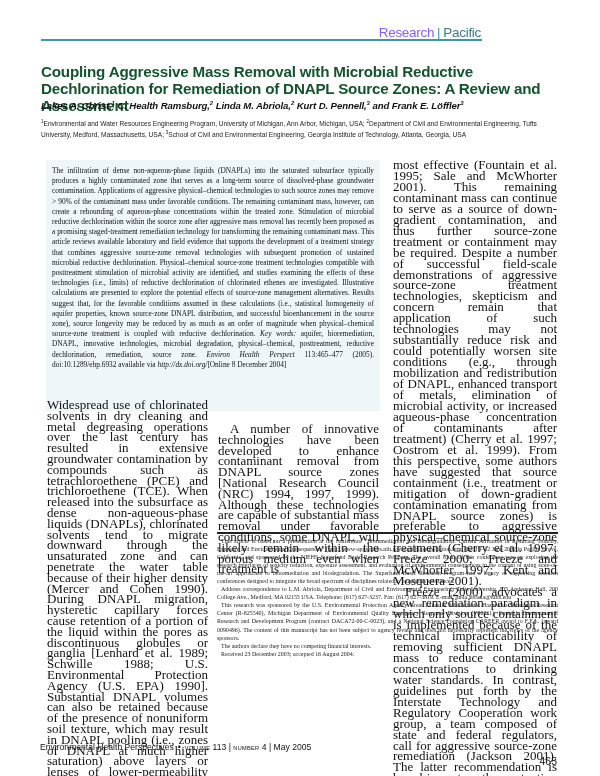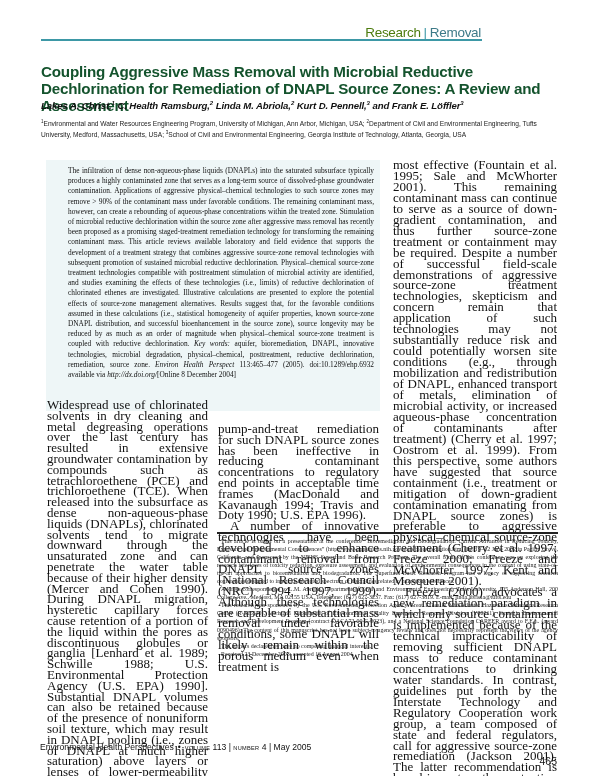--- a/index.html
+++ b/index.html
@@ -1,31 +1,31 @@
 <!DOCTYPE html>
 <html><head>
 <meta charset="utf-8">
 <style>
   * { margin: 0; padding: 0; box-sizing: border-box; }
   html, body { width: 600px; height: 776px; background: #ffffff; overflow: hidden; }
   body { position: relative; font-family: "Liberation Serif", "DejaVu Serif", serif; color: #1a1a1a; }
 
   .header-rule { position: absolute; left: 41px; top: 39px; width: 441px; height: 2px; background: #3d98a6; }
   .section-label { position: absolute; right: 119px; top: 25px; font-family: "Liberation Sans", "DejaVu Sans", sans-serif; font-size: 13.5px; letter-spacing: -0.3px; }
-  .section-label .research { color: #4d7c0f; text-align: right; }
+  .section-label .research { color: #8b5cf6; text-align: right; }
   .section-label .sep { color: #3d98a6; margin: 0 3px; font-weight: 300; }
   .section-label .article { color: #3d7a88; }
 
   .title { position: absolute; left: 41px; top: 63px; width: 520px; font-family: "Liberation Sans", "DejaVu Sans", sans-serif; font-weight: bold; font-size: 15.2px; line-height: 17px; color: #14532d; letter-spacing: -0.2px; }
   .authors { position: absolute; left: 41px; top: 100px; width: 520px; font-family: "Liberation Sans", "DejaVu Sans", sans-serif; font-weight: bold; font-style: italic; font-size: 9.6px; color: #111; letter-spacing: -0.1px; }
   .authors sup { font-size: 6px; }
   .affiliations { position: absolute; left: 41px; top: 117px; width: 520px; font-family: "Liberation Sans", "DejaVu Sans", sans-serif; font-size: 6.6px; line-height: 9px; color: #222; }
   .affiliations sup { font-size: 4.5px; }
 
-  .abstract-box { position: absolute; left: 46px; top: 160px; width: 334px; height: 251px; background: #eef6f7; padding: 6px 6px 0 22px; }
+  .abstract-box { position: absolute; left: 46px; top: 160px; width: 334px; height: 251px; background: #eef6f7; padding: 6px 6px 0 6px; }
   .abstract-text { font-size: 7.35px; line-height: 10.2px; text-align: justify; color: #111; }
   .abstract-text i { font-style: italic; }
 
   .col { position: absolute; font-size: 13px; line-height: 10.8px; text-align: justify; color: #111; }
   .col p { margin: 0; }
   .col p.indent { text-indent: 12px; }
   .col1 { left: 47px; top: 400px; width: 161px; }
   .col2 { left: 218px; top: 424px; width: 161px; }
   .col3 { left: 393px; top: 160px; width: 164px; line-height: 10.95px; }
 
@@ -35,21 +35,21 @@
 
   .footer-journal { position: absolute; left: 40px; top: 742px; font-family: "Liberation Sans", "DejaVu Sans", sans-serif; font-size: 8.6px; color: #111; }
   .footer-journal .small { font-size: 5.6px; letter-spacing: 0.3px; }
   .footer-journal .dot { margin: 0 4px; }
   .page-number { position: absolute; right: 43px; top: 755px; font-family: "Liberation Sans", "DejaVu Sans", sans-serif; font-size: 10.5px; color: #111; }
 </style>
 </head>
 <body>
 
 <div class="section-label">
-  <span class="research">Research</span><span class="sep">|</span><span class="article">Removal</span>
+  <span class="research">Research</span><span class="sep">|</span><span class="article">Pacific</span>
 </div>
 <div class="header-rule"></div>
 
 <h1 class="title">Coupling Aggressive Mass Removal with Microbial Reductive Dechlorination for Remediation of DNAPL Source Zones: A Review and Assessment</h1>
 
 <div class="authors">
   <span>Lakes A. Christ,</span><sup>1</sup>
   <span>C. Health Ramsburg,</span><sup>2</sup>
   <span>Linda M. Abriola,</span><sup>2</sup>
   <span>Kurt D. Pennell,</span><sup>3</sup>
@@ -64,21 +64,20 @@
   <p class="abstract-text">
     <span>The infiltration of dense non-aqueous-phase liquids (DNAPLs) into the saturated subsurface typically produces a highly contaminated zone that serves as a long-term source of dissolved-phase groundwater contamination. Applications of aggressive physical–chemical technologies to such source zones may remove &gt; 90% of the contaminant mass under favorable conditions. The remaining contaminant mass, however, can create a rebounding of aqueous-phase concentrations within the treated zone. Stimulation of microbial reductive dechlorination within the source zone after aggressive mass removal has recently been proposed as a promising staged-treatment remediation technology for transforming the remaining contaminant mass. This article reviews available laboratory and field evidence that supports the development of a treatment strategy that combines aggressive source-zone removal technologies with subsequent promotion of sustained microbial reductive dechlorination. Physical–chemical source-zone treatment technologies compatible with posttreatment stimulation of microbial activity are identified, and studies examining the effects of these technologies (i.e., limits) of reductive dechlorination of chlorinated ethenes are investigated. Illustrative calculations are presented to explore the potential effects of source-zone management alternatives. Results suggest that, for the favorable conditions assumed in these calculations (i.e., statistical homogeneity of aquifer properties, known source-zone DNAPL distribution, and successful bioenhancement in the source zone), source longevity may be reduced by as much as an order of magnitude when physical–chemical source-zone treatment is coupled with reductive dechlorination. </span><i>Key words:</i><span> aquifer, bioremediation, DNAPL, innovative technologies, microbial degradation, physical–chemical, posttreatment, reductive dechlorination, remediation, source zone. </span><i>Environ Health Perspect</i><span> 113:465–477 (2005). doi:10.1289/ehp.6932 available via </span><i>http://dx.doi.org/</i><span>[Online 8 December 2004]</span>
   </p>
 </div>
 
 <div class="col col1">
   <p>Widespread use of chlorinated solvents in dry cleaning and metal degreasing operations over the last century has resulted in extensive groundwater contamination by compounds such as tetrachloroethene (PCE) and trichloroethene (TCE). When released into the subsurface as dense non-aqueous-phase liquids (DNAPLs), chlorinated solvents tend to migrate downward through the unsaturated zone and can penetrate the water table because of their higher density (Mercer and Cohen 1990). During DNAPL migration, hysteretic capillary forces cause retention of a portion of the liquid within the pores as discontinuous globules or ganglia [Lenhard et al. 1989; Schwille 1988; U.S. Environmental Protection Agency (U.S. EPA) 1990]. Substantial DNAPL volumes can also be retained because of the presence of nonuniform soil texture, which may result in DNAPL pooling (i.e., zones of DNAPL at much higher saturation) above layers or lenses of lower-permeability media (Dekker and Abriola 2000; Essaid and Hess 1993; Saenton et al. 2002; Schwille 1988). The resulting distribution of DNAPL is, thus, typically complex and nonuniform (Figure 1). Entrapped DNAPL mass tends to dissolve slowly into flowing water, serving as a long-term source of groundwater contamination (Mackay and Cherry 1989; Schwille 1988). The implementation of conventional</p>
 </div>
 
 <div class="col col2">
-  <p>pump-and-treat remediation for such DNAPL source zones has been ineffective in reducing contaminant concentrations to regulatory end points in acceptable time frames (MacDonald and Kavanaugh 1994; Travis and Doty 1990; U.S. EPA 1996).</p>
   <p class="indent">A number of innovative technologies have been developed to enhance contaminant removal from DNAPL source zones [National Research Council (NRC) 1994, 1997, 1999). Although these technologies are capable of substantial mass removal under favorable conditions, some DNAPL will likely remain within the porous medium even when treatment is</p>
 </div>
 
 <div class="col col3">
   <p>most effective (Fountain et al. 1995; Sale and McWhorter 2001). This remaining contaminant mass can continue to serve as a source of down-gradient contamination, and thus further source-zone treatment or containment may be required. Despite a number of successful field-scale demonstrations of aggressive source-zone treatment technologies, skepticism and concern remain that application of such technologies may not substantially reduce risk and could potentially worsen site conditions (e.g., through mobilization and redistribution of DNAPL, enhanced transport of metals, elimination of microbial activity, or increased aqueous-phase concentration of contaminants after treatment) (Cherry et al. 1997; Oostrom et al. 1999). From this perspective, some authors have suggested that source containment (i.e., treatment or mitigation of down-gradient contamination emanating from DNAPL source zones) is preferable to aggressive physical–chemical source-zone treatment (Cherry et al. 1997; Freeze 2000; Freeze and McWhorter 1997; Kent and Mosquera 2001).</p>
   <p class="indent">Freeze (2000) advocates a new remediation paradigm in which only source containment is implemented because of the technical impracticability of removing sufficient DNAPL mass to reduce contaminant concentrations to drinking water standards. In contrast, guidelines put forth by the Interstate Technology and Regulatory Cooperation work group, a team composed of state and federal regulators, call for aggressive source-zone remediation (Jackson 2001). The latter recommendation is based in part on the contention that mass removal from a source zone, even if incomplete, will result in a) a reduction in mass flux,</p>
 </div>
 
 <div class="footnote-rule"></div>
 <div class="footnotes">

